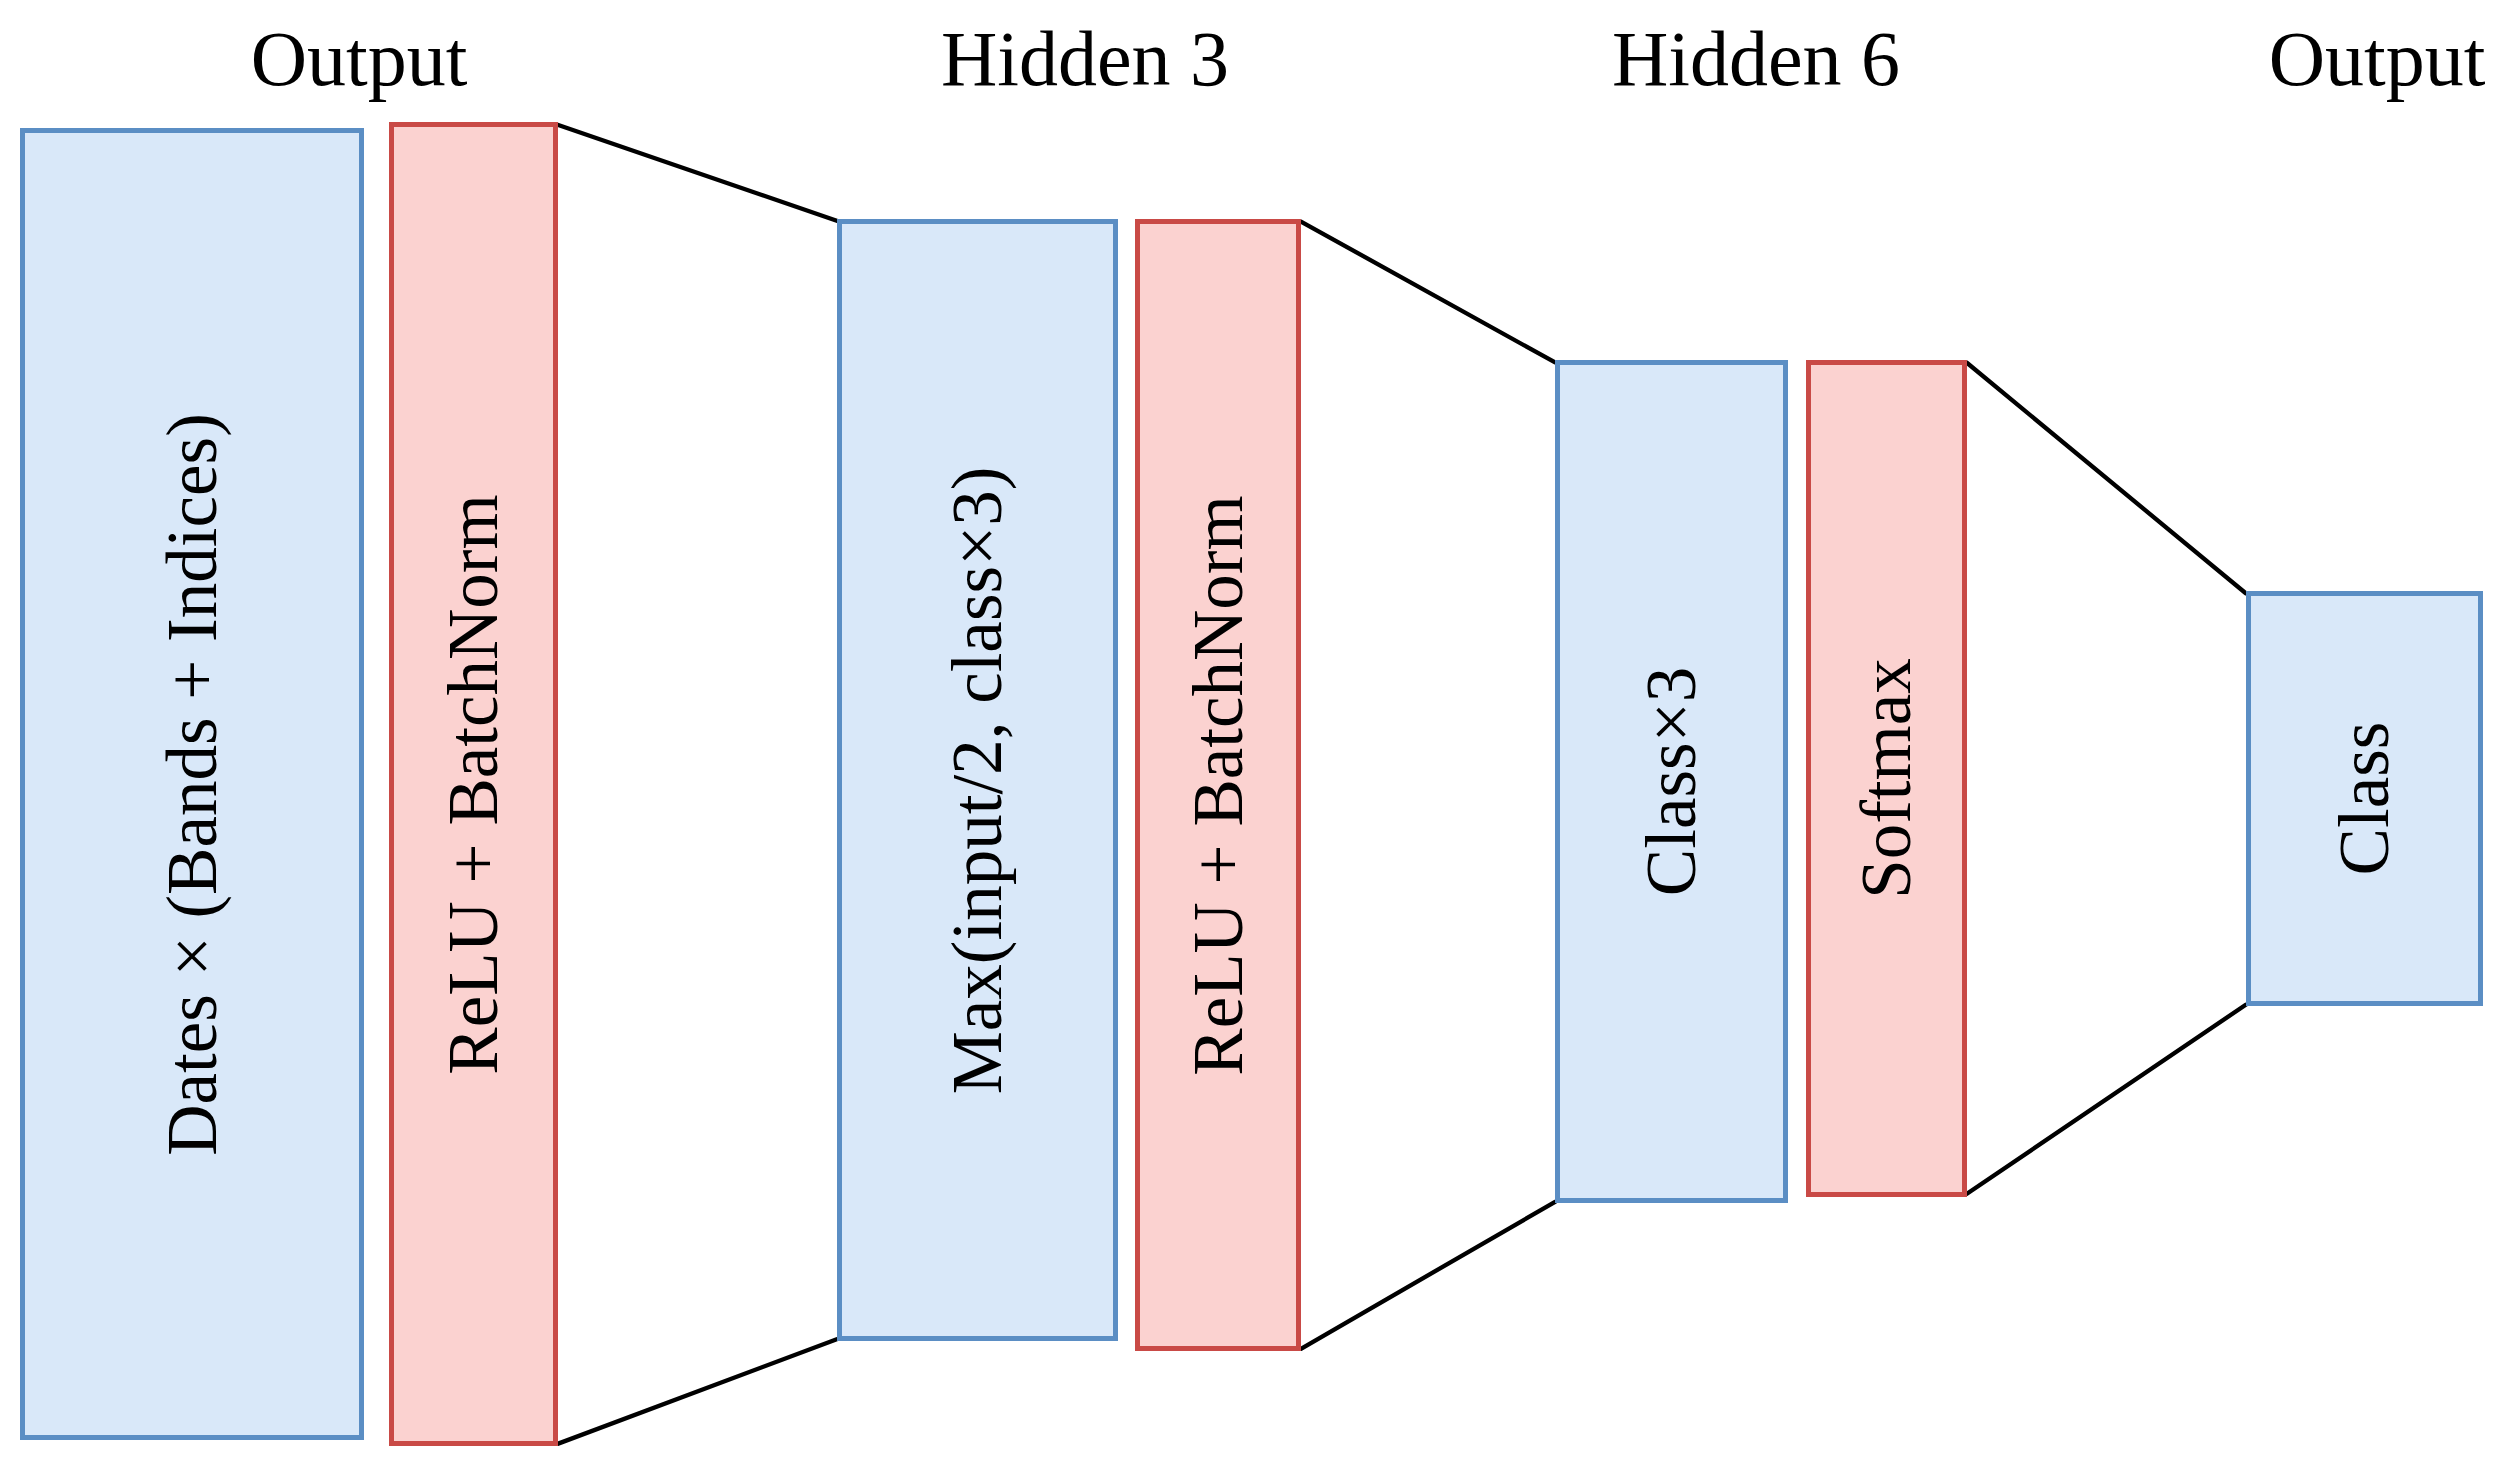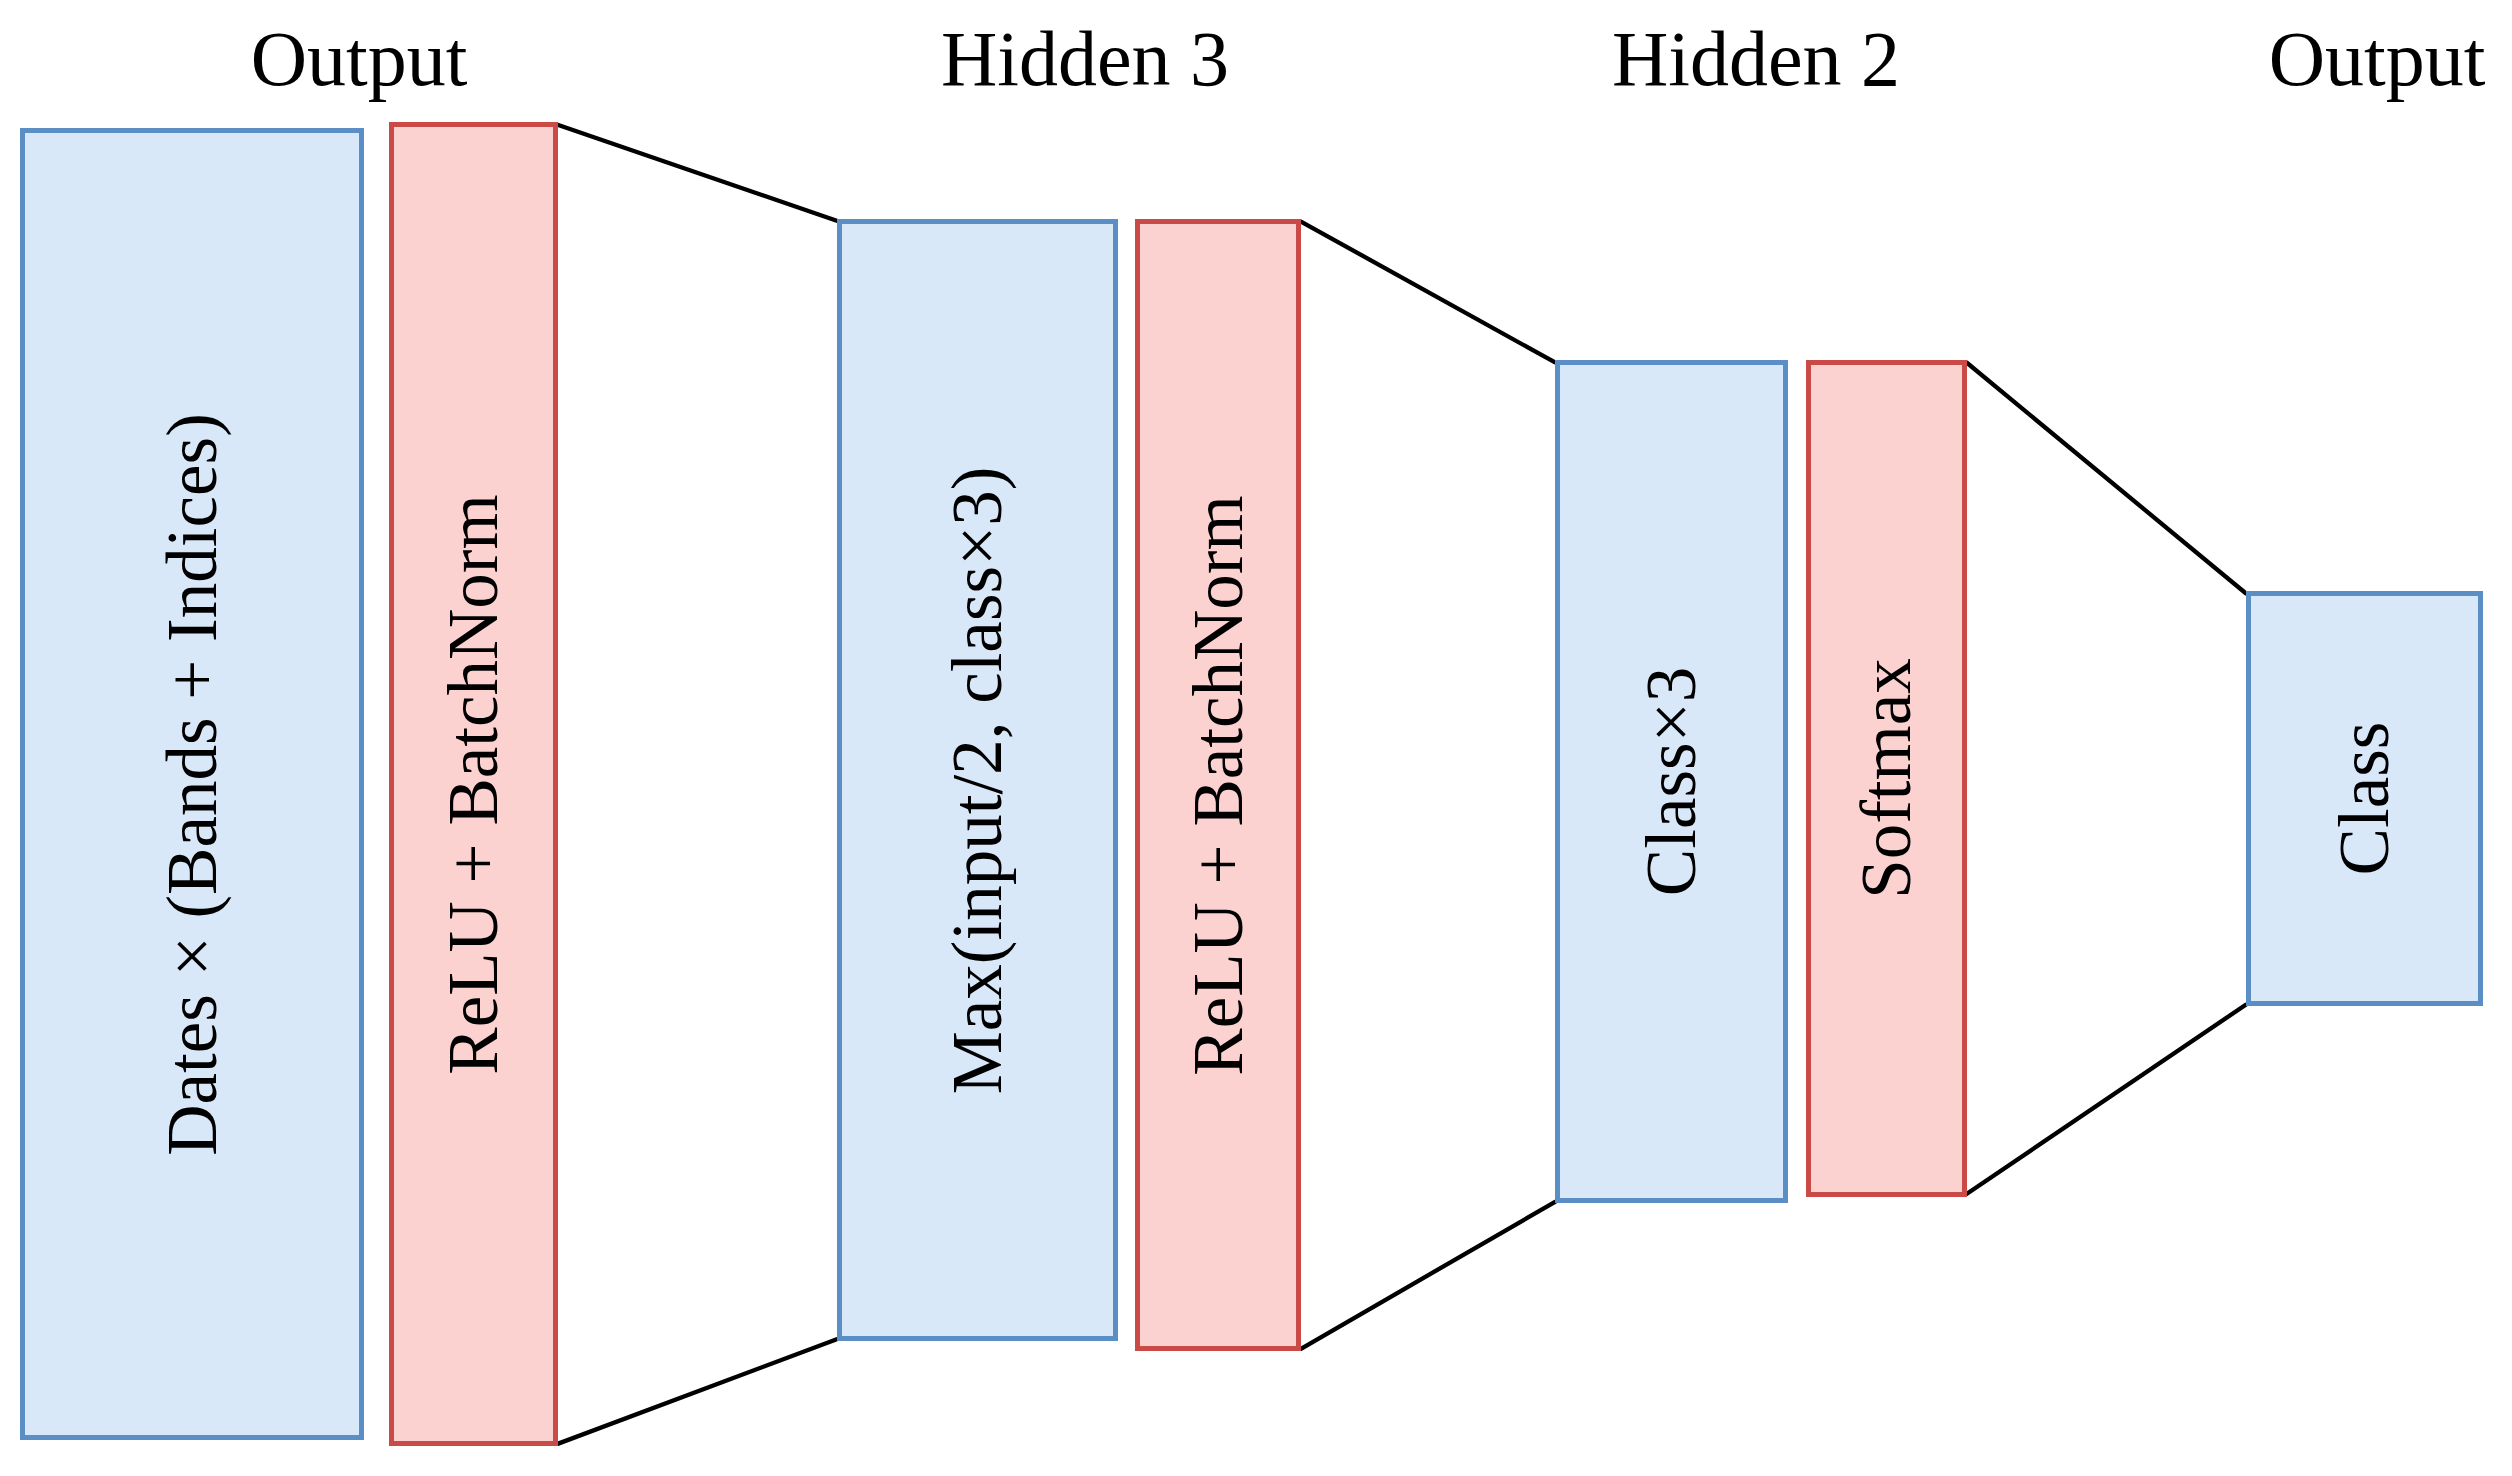--- a/index.html
+++ b/index.html
@@ -86,21 +86,21 @@
     <line x1="645" y1="144" x2="968" y2="255"></line>
     <line x1="645" y1="1670" x2="968" y2="1549"></line>
     <line x1="1505" y1="256" x2="1799" y2="419"></line>
     <line x1="1505" y1="1560" x2="1799" y2="1390"></line>
     <line x1="2275" y1="419" x2="2598" y2="686"></line>
     <line x1="2275" y1="1381" x2="2598" y2="1162"></line>
   </svg>
 
   <div class="col-label label-input">Output</div>
   <div class="col-label label-hidden1">Hidden 3</div>
-  <div class="col-label label-hidden2">Hidden 2</div>
+  <div class="col-label label-hidden2">Hidden 6</div>
   <div class="col-label label-output">Output</div>
 
   <div class="box layer box-input-layer">
     <span class="vtext">Dates × (Bands + Indices)</span>
   </div>
 
   <div class="box activation box-input-activation">
     <span class="vtext">ReLU + BatchNorm</span>
   </div>
 

